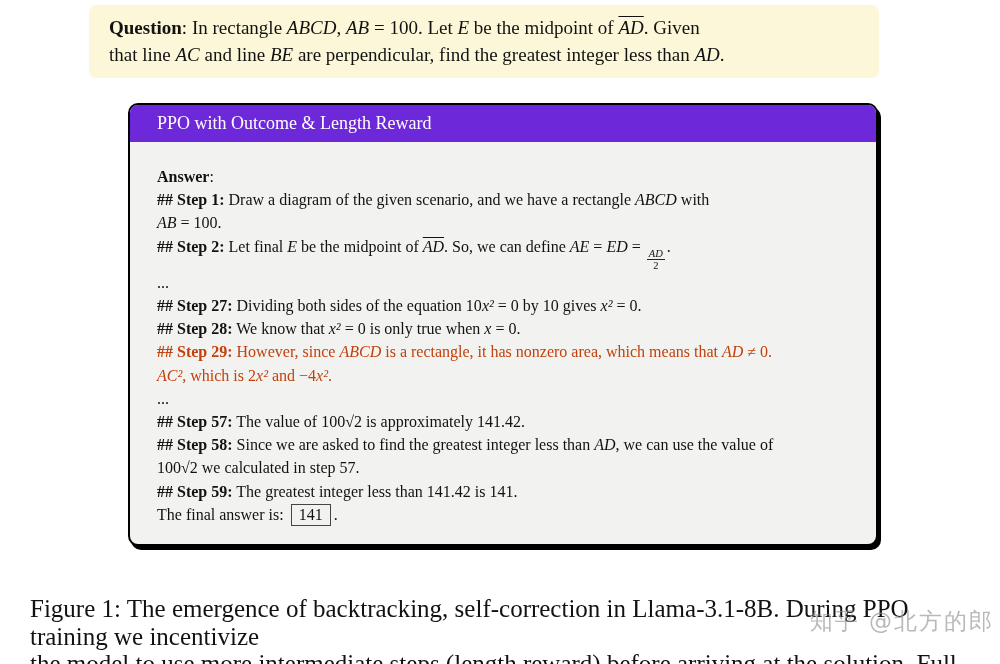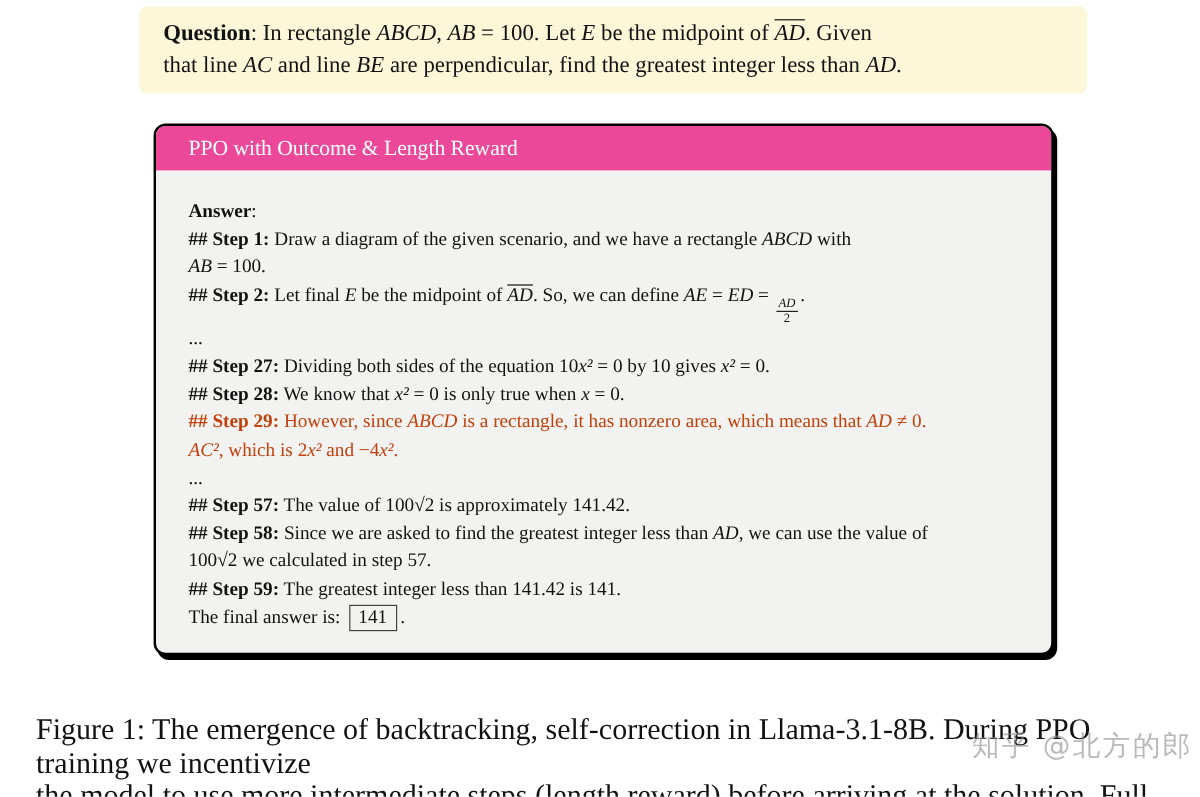--- a/index.html
+++ b/index.html
@@ -13,34 +13,34 @@
   .i{font-style:italic;}
   .ov{text-decoration:overline;}
   .link{color:#2323cc;cursor:pointer;}
   .red{color:#c2410c;}
   .boxed{display:inline-block;border:1px solid #444;padding:0 7px;margin:0 3px;line-height:20px;}
   .frac{display:inline-flex;flex-direction:column;align-items:center;font-size:0.66em;line-height:1.05;vertical-align:-5px;margin:0 2px;}
   .frac .num{border-bottom:1px solid #222;padding:0 2px;font-style:italic;}
   .frac .den{padding:0 2px;}
 
   .question-box{
-    position:absolute;left:116px;top:5px;width:790px;box-sizing:border-box;
+    position:absolute;left:89px;top:5px;width:790px;box-sizing:border-box;
     background:#fbf7d8;border-radius:7px;
     padding:9px 20px 10px 20px;
     font-size:19px;line-height:27px;
   }
 
   .answer-panel{
     position:absolute;left:128px;top:103px;width:750px;height:443px;box-sizing:border-box;
     background:#f2f2f0;border:2px solid #000;border-radius:10px;
     box-shadow:3px 4px 0 #000;
     overflow:hidden;
   }
   .panel-header{
-    background:#ec4899;color:#ffffff;
+    background:#6d28d9;color:#ffffff;
     padding:7px 0 8px 27px;font-size:18px;line-height:22px;
   }
   .panel-body{
     padding:23px 24px 0 27px;
     font-size:16px;line-height:23.2px;
   }
 
   .caption{
     position:absolute;left:30px;top:595px;width:948px;
     font-size:25px;line-height:27.5px;

